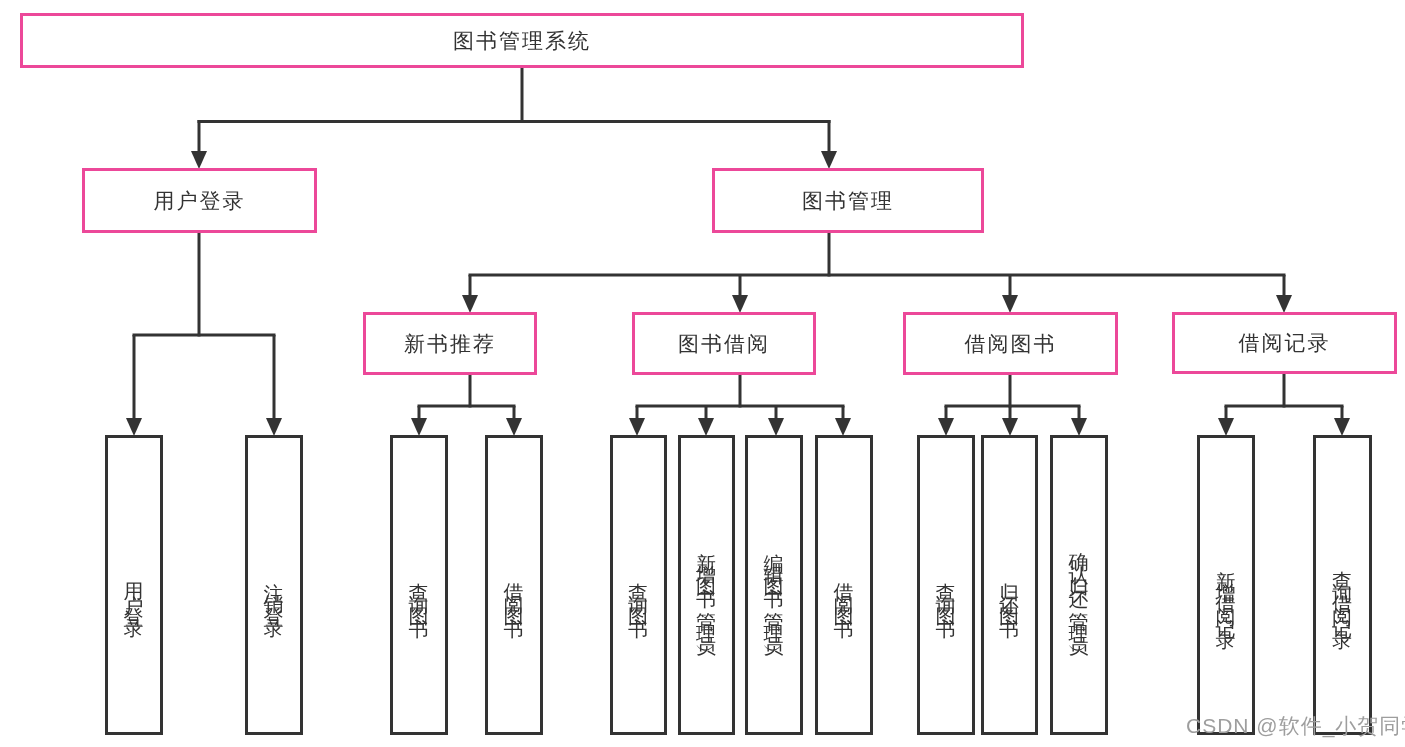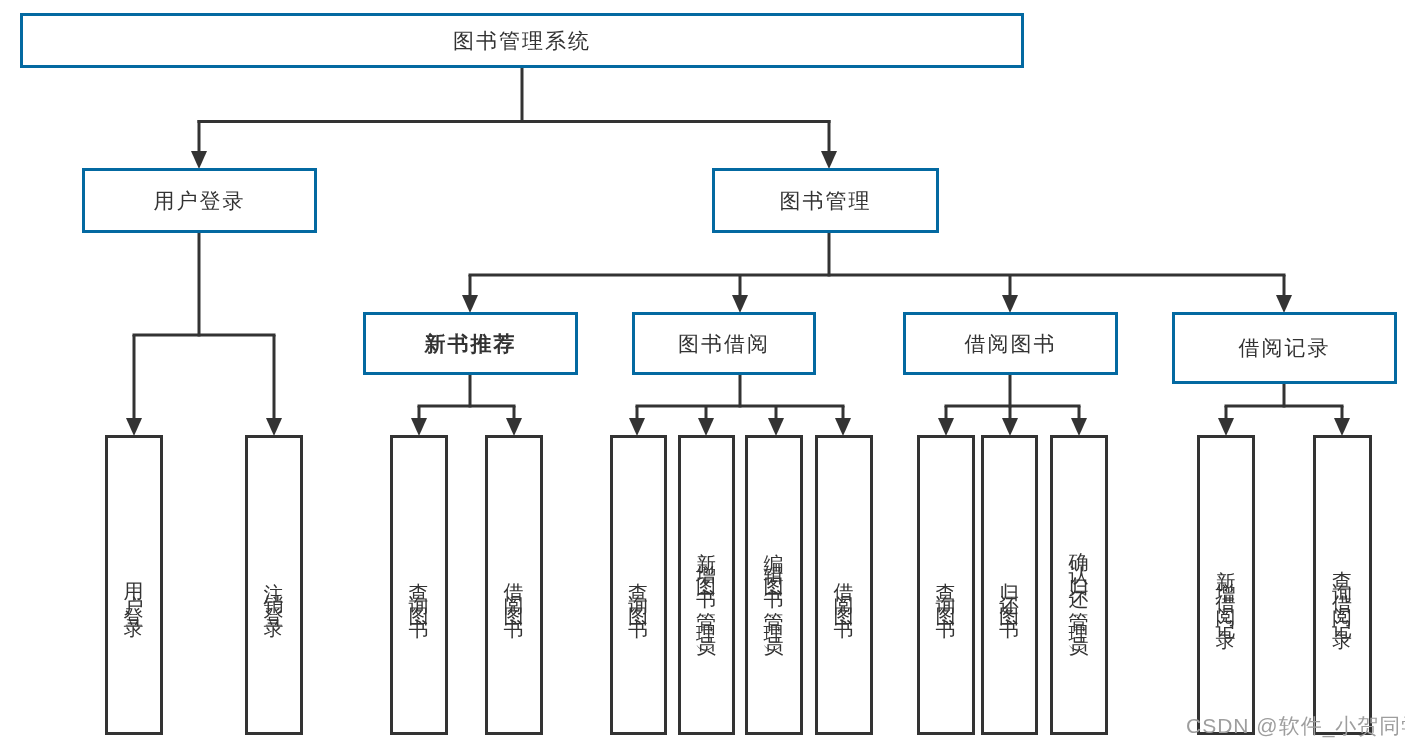--- a/index.html
+++ b/index.html
@@ -1,21 +1,21 @@
 <!DOCTYPE html>
 <html><head>
 <meta charset="utf-8">
 <style>
   html,body{margin:0;padding:0;background:#ffffff;}
   #stage{
     position:relative;width:1405px;height:747px;background:#ffffff;
     font-family:"Liberation Sans","DejaVu Sans",sans-serif;overflow:hidden;
   }
   .box{
-    position:absolute;box-sizing:border-box;border:3px solid #0369a1;background:#ffffff;
+    position:absolute;box-sizing:border-box;border:3px solid #ec4899;background:#ffffff;
     display:flex;align-items:center;justify-content:center;
     color:#333333;font-size:21px;letter-spacing:2px;z-index:2;
   }
   .vbox{
     position:absolute;box-sizing:border-box;border:3px solid #333333;background:#ffffff;
     top:435px;height:300px;display:flex;align-items:center;justify-content:center;
     color:#333333;font-size:20px;z-index:2;
   }
   .vbox span{
     writing-mode:vertical-rl;text-orientation:mixed;letter-spacing:12px;
@@ -98,34 +98,34 @@
     </g>
   </svg>
 
   <div class="box" style="left:20px;top:13px;width:1004px;height:55px;">
     <span>图书管理系统</span>
   </div>
 
   <div class="box" style="left:82px;top:168px;width:235px;height:65px;">
     <span>用户登录</span>
   </div>
-  <div class="box" style="left:712px;top:168px;width:227px;height:65px;">
+  <div class="box" style="left:712px;top:168px;width:272px;height:65px;">
     <span>图书管理</span>
   </div>
 
-  <div class="box" style="left:363px;top:312px;width:215px;height:63px;font-weight:bold;">
+  <div class="box" style="left:363px;top:312px;width:174px;height:63px;">
     <span>新书推荐</span>
   </div>
   <div class="box" style="left:632px;top:312px;width:184px;height:63px;">
     <span>图书借阅</span>
   </div>
   <div class="box" style="left:903px;top:312px;width:215px;height:63px;">
     <span>借阅图书</span>
   </div>
-  <div class="box" style="left:1172px;top:312px;width:225px;height:72px;">
+  <div class="box" style="left:1172px;top:312px;width:225px;height:62px;">
     <span>借阅记录</span>
   </div>
 
   <div class="vbox" style="left:105px;width:58px;">
     <span>用户登录</span>
   </div>
   <div class="vbox" style="left:245px;width:58px;">
     <span>注销登录</span>
   </div>
 

